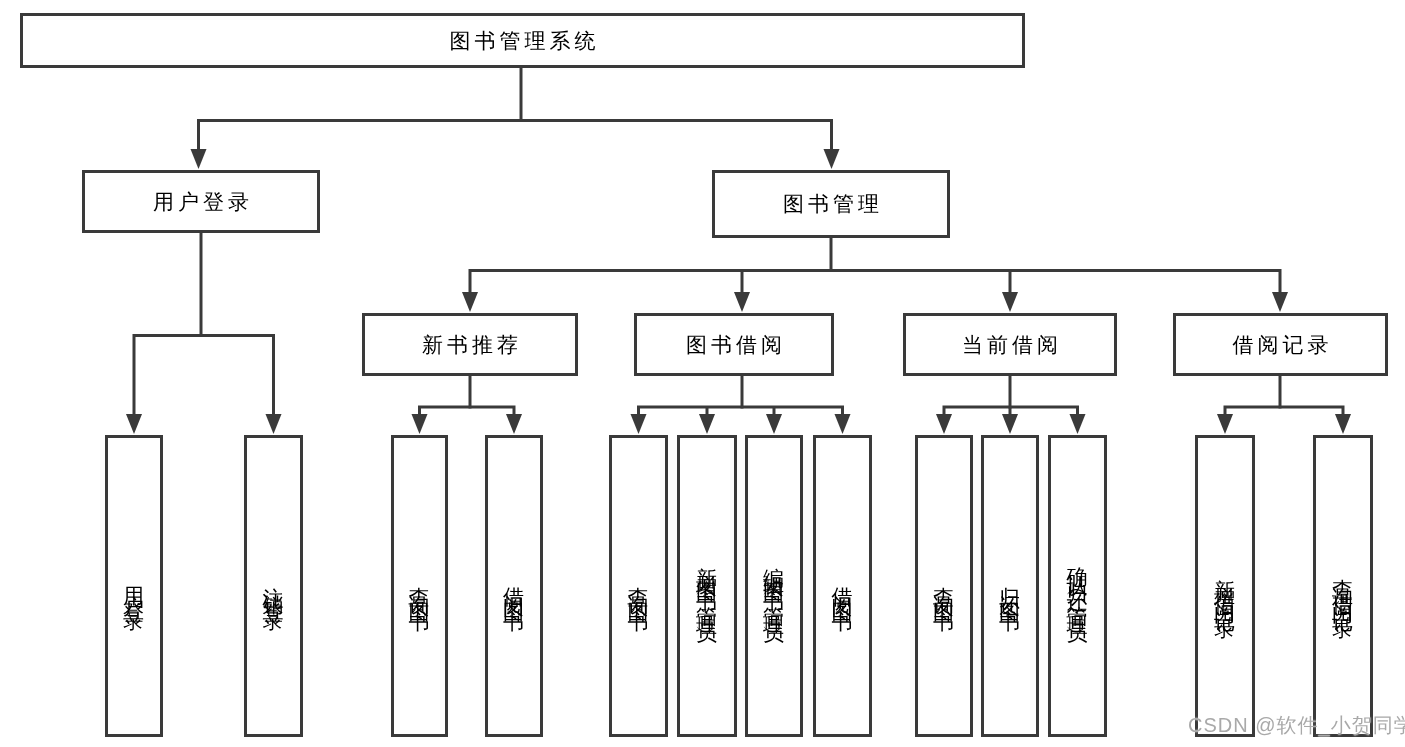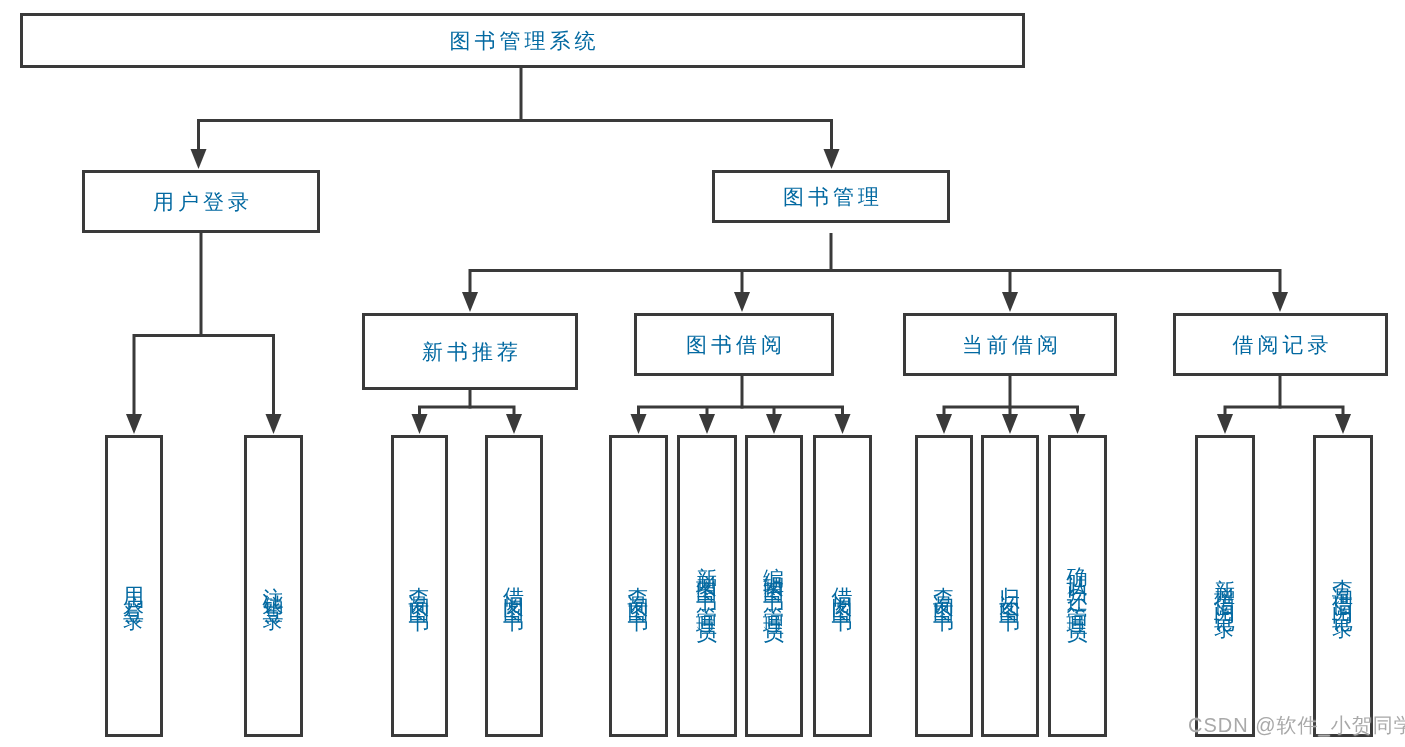--- a/index.html
+++ b/index.html
@@ -14,21 +14,21 @@
   #connectors {
     position: absolute;
     left: 0; top: 0;
     width: 1405px; height: 747px;
   }
   .box {
     position: absolute;
     box-sizing: border-box;
     background: #ffffff;
     border: 3px solid #3a3a3a;
-    color: #0369a1;
+    color: #000000;
     display: flex;
     align-items: center;
     justify-content: center;
   }
   .hbox {
     font-size: 21px;
     letter-spacing: 4px;
     text-indent: 4px;
     white-space: nowrap;
   }
@@ -104,23 +104,23 @@
       <polygon points="1002,414 1018,414 1010,434"></polygon>
       <polygon points="1069.5,414 1085.5,414 1077.5,434"></polygon>
       <polygon points="1217,414 1233,414 1225,434"></polygon>
       <polygon points="1335,414 1351,414 1343,434"></polygon>
     </g>
   </svg>
 
   <div class="box hbox" style="left:20px; top:13px; width:1005px; height:55px;">图书管理系统</div>
 
   <div class="box hbox" style="left:82px; top:170px; width:238px; height:63px;">用户登录</div>
-  <div class="box hbox" style="left:712px; top:170px; width:238px; height:53px;">图书管理</div>
+  <div class="box hbox" style="left:712px; top:170px; width:238px; height:68px;">图书管理</div>
 
-  <div class="box hbox" style="left:362px; top:313px; width:216px; height:77px;">新书推荐</div>
+  <div class="box hbox" style="left:362px; top:313px; width:216px; height:63px;">新书推荐</div>
   <div class="box hbox" style="left:634px; top:313px; width:200px; height:63px;">图书借阅</div>
   <div class="box hbox" style="left:903px; top:313px; width:214px; height:63px;">当前借阅</div>
   <div class="box hbox" style="left:1173px; top:313px; width:215px; height:63px;">借阅记录</div>
 
   <div class="box vbox" style="left:105px; top:435px; width:58px; height:302px;">用户登录</div>
   <div class="box vbox" style="left:244px; top:435px; width:59px; height:302px;">注销登录</div>
 
   <div class="box vbox" style="left:391px; top:435px; width:57px; height:302px;">查询图书</div>
   <div class="box vbox" style="left:485px; top:435px; width:58px; height:302px;">借阅图书</div>
 

